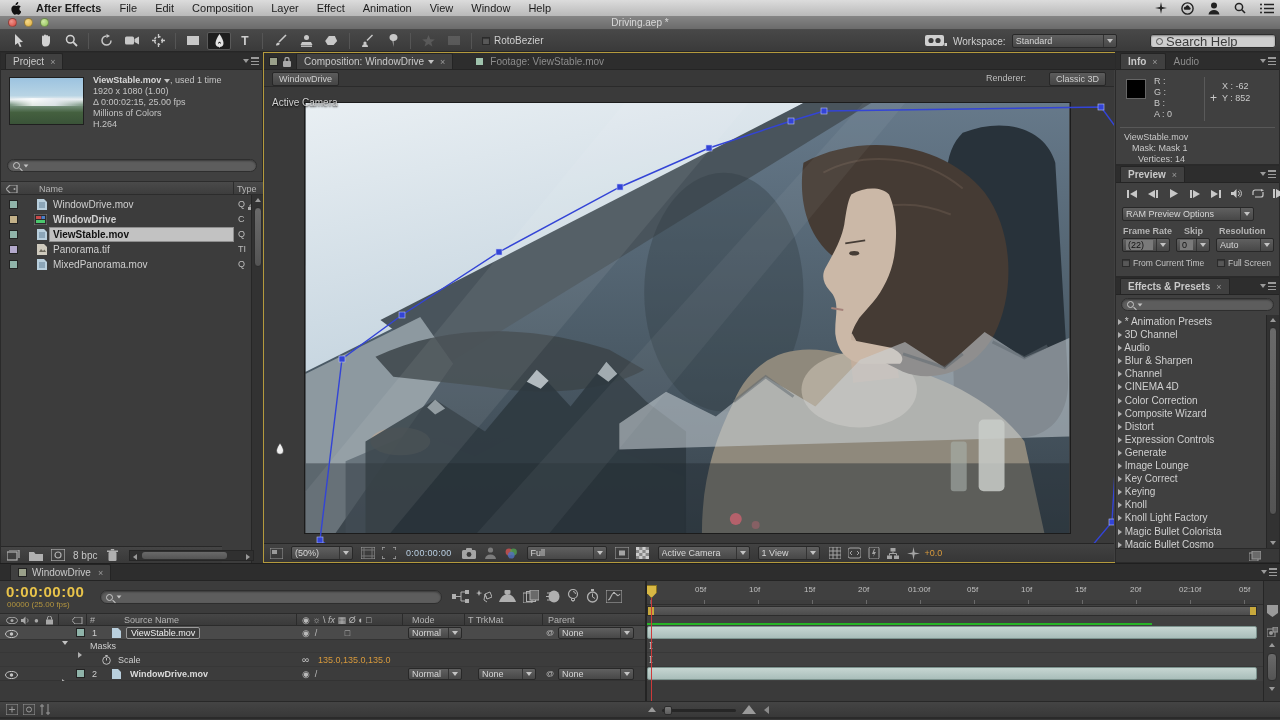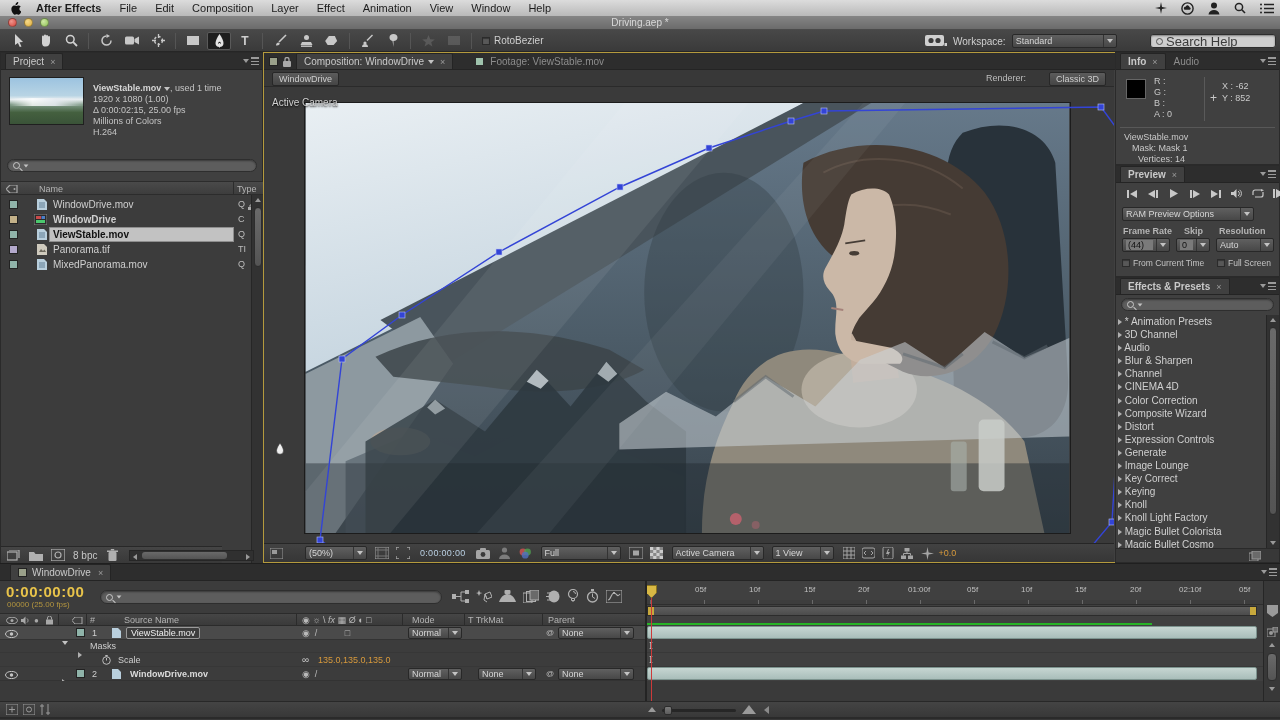--- a/index.html
+++ b/index.html
@@ -238,21 +238,21 @@
           <span class="close-x">×</span>
       </span>
       <span class="pmenu"></span>
     </div>
 
     <div class="abs" style="left:8px;top:24px;width:75px;height:48px;border:1px solid #1f1f1f;background:
       linear-gradient(180deg,#9cc3e0 0%,#b8d4e4 38%,#e8eef0 47%,#7e9a86 58%,#44603f 75%,#3a5338 100%);">
       <div class="abs" style="left:0;top:20px;width:75px;height:8px;background:linear-gradient(90deg,transparent,rgba(255,255,255,.8) 30%,rgba(230,235,240,.9) 60%,transparent);"></div>
     </div>
     <div class="abs" style="left:92px;top:22px;font-size:9px;line-height:11px;color:#c4c4c4;">
-      <div style="white-space:nowrap;margin-top:8px;"><b style="color:#d6d6d6;">ViewStable.mov</b> <span class="tri-d"></span><span>, used 1 time</span></div>
+      <div style="white-space:nowrap;"><b style="color:#d6d6d6;">ViewStable.mov</b> <span class="tri-d"></span><span>, used 1 time</span></div>
       <div>1920 x 1080 (1.00)</div>
       <div>Δ 0:00:02:15, 25.00 fps</div>
       <div>Millions of Colors</div>
       <div>H.264</div>
     </div>
 
     <div class="abs field" style="left:6px;top:106px;width:250px;height:13px;">
       <span class="mag"></span>
         <span class="tri-d" style="transform:scale(.8);"></span>
     </div>
@@ -466,21 +466,21 @@
       <svg class="abs" style="left:12px;top:356px;" width="8" height="12" viewBox="0 0 8 12">
           <path d="M4 0 C5.8 2.6 7.5 5.6 7.5 7.8 a3.5 3.5 0 0 1-7 0 C.5 5.6 2.2 2.6 4 0 Z" fill="#efefef" stroke="#333" stroke-width=".6"></path>
         </svg>
     </div>
 
     <div class="abs" style="left:0;top:490px;width:850px;height:19px;background:linear-gradient(#424242,#363636);border-top:1px solid #262626;font-size:9px;display:flex;align-items:center;">
       <svg style="margin-left:6px;" width="13" height="11" viewBox="0 0 13 11">
           <rect x="0" y="0" width="13" height="11" fill="none" stroke="#9a9a9a"></rect>
           <rect x="2" y="2" width="5" height="4" fill="#9a9a9a"></rect>
         </svg>
-      <span class="dd" style="width:62px;margin-left:22px;">
+      <span class="dd" style="width:62px;margin-left:8px;">
           <span class="lbl">(50%)</span>
           <span class="arr">
             <span class="tri-d"></span>
           </span>
         </span>
       <svg style="margin-left:8px;" width="14" height="12" viewBox="0 0 14 12">
           <rect x="0" y="0" width="14" height="12" fill="none" stroke="#a5a5a5"></rect>
           <path d="M3 0 V12 M11 0 V12 M0 3 H14 M0 9 H14" stroke="#777"></path>
         </svg>
       <svg style="margin-left:7px;" width="14" height="12" viewBox="0 0 14 12">
@@ -644,21 +644,21 @@
     <span class="dd abs" style="left:6px;top:41px;width:132px;">
         <span class="lbl">RAM Preview Options</span>
         <span class="arr">
           <span class="tri-d"></span>
         </span>
       </span>
     <span class="abs hdr" style="left:7px;top:60px;font-weight:bold;">Frame Rate</span>
     <span class="abs hdr" style="left:68px;top:60px;font-weight:bold;">Skip</span>
     <span class="abs hdr" style="left:103px;top:60px;font-weight:bold;">Resolution</span>
     <span class="dd abs" style="left:6px;top:72px;width:48px;">
-        <span class="lbl" style="background:#7a7a7a;color:#111;padding:0 2px;">(44)</span>
+        <span class="lbl" style="background:#7a7a7a;color:#111;padding:0 2px;">(22)</span>
         <span class="arr">
           <span class="tri-d"></span>
         </span>
       </span>
     <span class="dd abs" style="left:60px;top:72px;width:34px;">
         <span class="lbl" style="background:#7a7a7a;color:#111;padding:0 2px;">0</span>
         <span class="arr">
           <span class="tri-d"></span>
         </span>
       </span>

